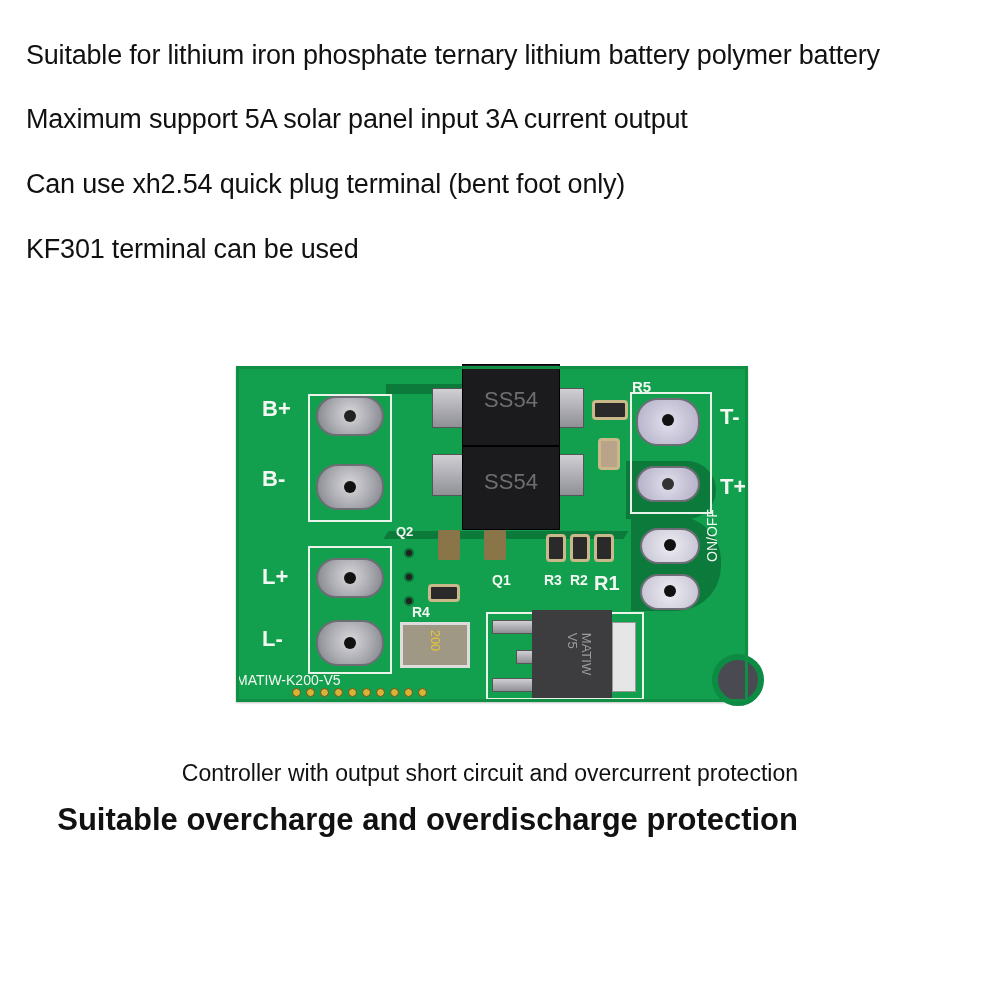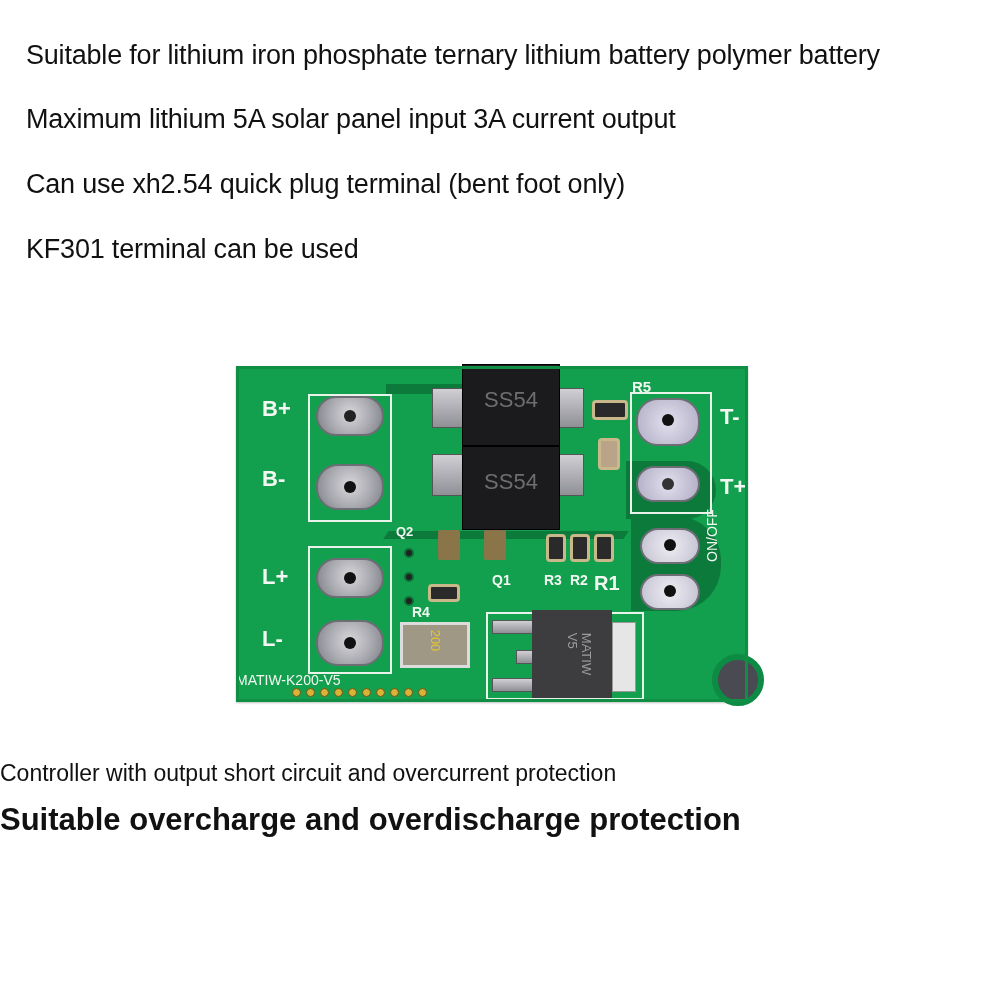--- a/index.html
+++ b/index.html
@@ -1,19 +1,19 @@
 <!DOCTYPE html>
 <html><head>
 <meta charset="utf-8">
 <style>
   html, body { margin:0; padding:0; background:#ffffff; }
   body { width:1000px; height:1000px; position:relative; overflow:hidden;
          font-family:"Liberation Sans", sans-serif; color:#111; }
   .feature { position:absolute; left:26px; font-size:27px; letter-spacing:-0.2px; white-space:nowrap; }
-  .caption { position:absolute; left:0; width:798px; text-align:left; white-space:nowrap; }
+  .caption { position:absolute; left:0; width:798px; text-align:right; white-space:nowrap; }
   .cap1 { top:760px; font-size:23px; }
   .cap2 { top:802px; font-size:31px; font-weight:bold; }
 
   .board { position:absolute; left:236px; top:366px; width:512px; height:336px;
            background:#13a04e; box-shadow: 0 1px 2px rgba(0,0,0,.25); }
   .board .edge { position:absolute; inset:0; border:3px solid #0f8e44; pointer-events:none; }
   .silk { position:absolute; color:#f3f7f2; font-family:"Liberation Sans", sans-serif; font-weight:bold; }
   .silkbox { position:absolute; border:2px solid #eaf3ea; }
   .trace { position:absolute; background:#0b7a3a; }
   .pad { position:absolute; border-radius:22px; background:radial-gradient(circle at 50% 45%, #d8d8dc 0%, #a9a9b0 55%, #7d7d85 100%);
@@ -27,21 +27,21 @@
   .sot { position:absolute; background:#8a7548; border-radius:2px; }
   .via { position:absolute; width:6px; height:6px; border-radius:50%; background:#222; border:2px solid #0c6f35; }
   .gold { position:absolute; width:7px; height:7px; border-radius:50%; background:#d7b33a; border:1px solid #6a5515; }
   .fuse { position:absolute; background:#9e9884; border:3px solid #dcdcdc; }
   .reg { position:absolute; background:#3d3d40; }
 </style>
 </head>
 <body>
 
 <div class="feature" style="top:40px">Suitable for lithium iron phosphate ternary lithium battery polymer battery</div>
-<div class="feature" style="top:104px">Maximum lithium 5A solar panel input 3A current output</div>
+<div class="feature" style="top:104px">Maximum support 5A solar panel input 3A current output</div>
 <div class="feature" style="top:169px">Can use xh2.54 quick plug terminal (bent foot only)</div>
 <div class="feature" style="top:234px">KF301 terminal can be used</div>
 
 <div class="board">
 
   <div class="trace" style="left:150px;top:18px;width:80px;height:10px;"></div>
   <div class="trace" style="left:150px;top:165px;width:240px;height:8px;transform:skewX(-35deg);"></div>
   <div class="trace" style="left:390px;top:95px;width:90px;height:58px;border-radius:0 29px 29px 0;"></div>
   <div class="trace" style="left:395px;top:150px;width:90px;height:95px;border-radius:0 45px 45px 0;"></div>
 

